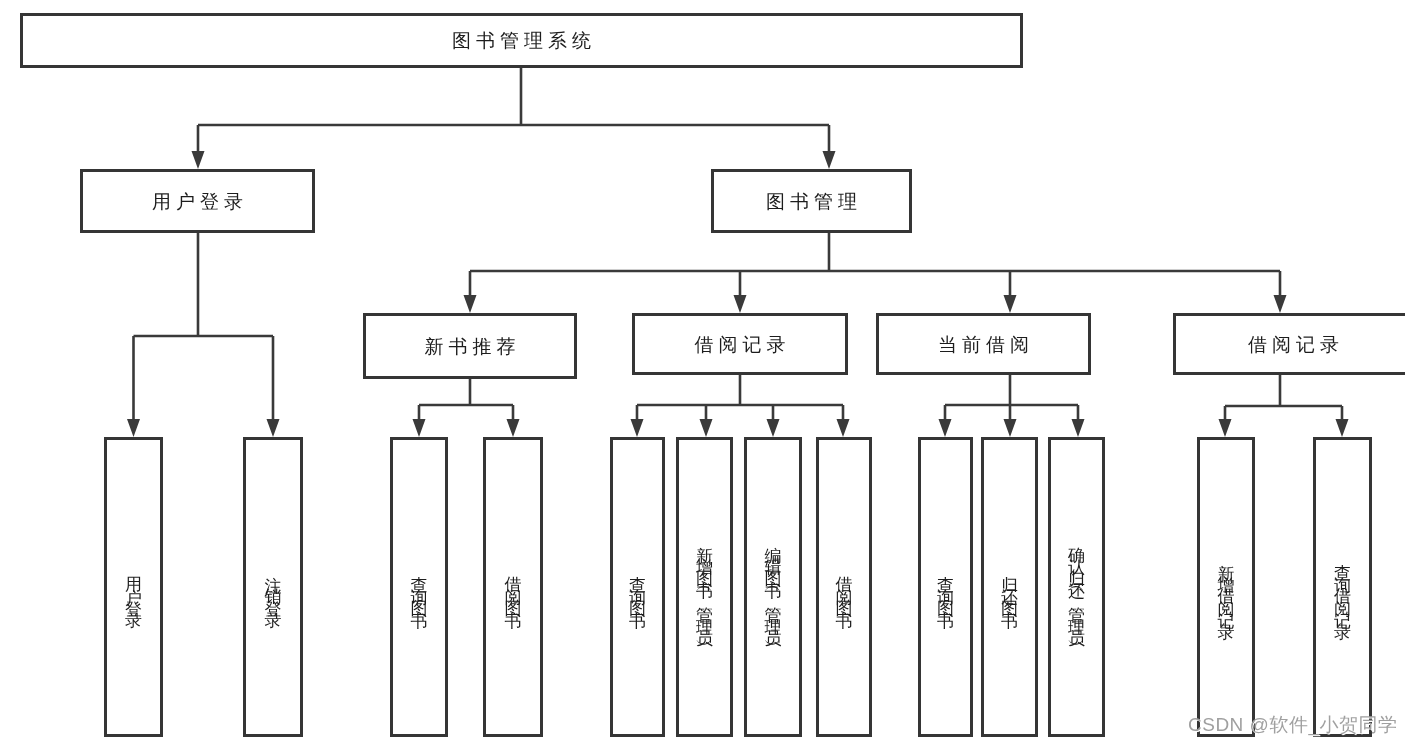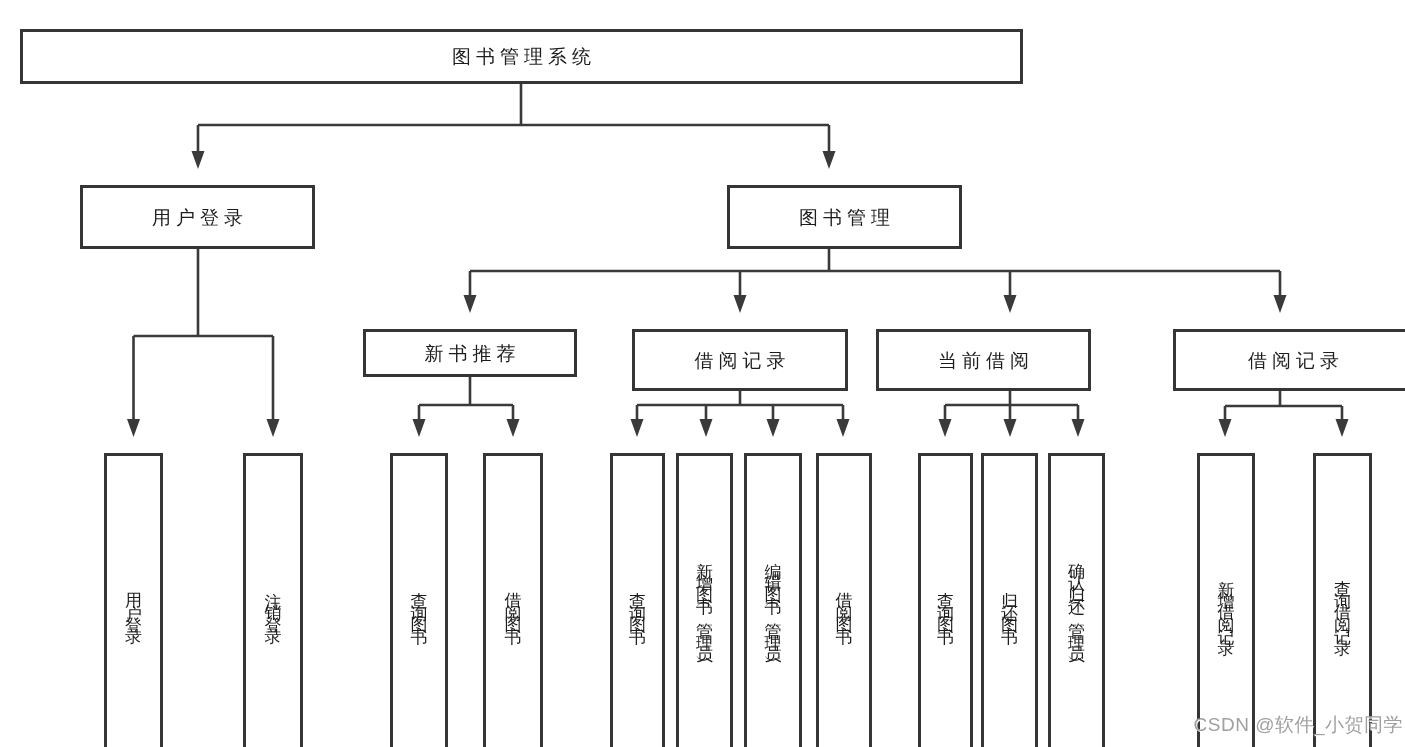--- a/index.html
+++ b/index.html
@@ -5,34 +5,32 @@
   html,body{margin:0;padding:0;}
   body{
     width:1405px;height:747px;position:relative;background:#ffffff;
     font-family:"Liberation Sans","DejaVu Sans",sans-serif;overflow:hidden;
   }
   #lines{position:absolute;left:0;top:0;width:1405px;height:747px;}
   .node{
     position:absolute;box-sizing:border-box;background:#ffffff;
     border:3px solid #353535;display:flex;align-items:center;justify-content:center;
     color:#1d1d1d;
-    margin-top:16px;
   }
   .hbox span{
     font-size:19px;letter-spacing:5px;text-indent:5px;white-space:nowrap;line-height:1;
   }
   .vbox .vtext{
     writing-mode:vertical-rl;text-orientation:mixed;
     font-size:17px;letter-spacing:12px;line-height:1;white-space:nowrap;
   }
   .watermark{
     position:absolute;left:1188px;top:712px;width:215px;
     font-size:19px;color:#a0a0a0;letter-spacing:0.5px;white-space:nowrap;
     text-shadow:1px 1px 0 #ffffff;
-    text-align:right;
   }
 </style>
 </head>
 <body>
 
 <svg id="lines" viewBox="0 0 1405 747" xmlns="http://www.w3.org/2000/svg">
   <path d="M521 68 V125 M198 125 H829 M198 125 V152 M829 125 V152
        M198 233 V336 M133.5 336 H273 M133.5 336 V420 M273 336 V420
        M829 233 V271 M470 271 H1280 M470 271 V296 M740 271 V296 M1010 271 V296 M1280 271 V296
        M470 375 V405 M419 405 H513 M419 405 V420 M513 405 V420
@@ -48,25 +46,25 @@
        M1218.5 419 h13 L1225 437 z  M1335.5 419 h13 L1342 437 z" fill="#3a3a3a" stroke="none"></path>
 </svg>
 
 <div class="node hbox" style="left:20px;top:13px;width:1003px;height:55px">
   <span>图书管理系统</span>
 </div>
 
 <div class="node hbox" style="left:80px;top:169px;width:235px;height:64px">
   <span>用户登录</span>
 </div>
-<div class="node hbox" style="left:727px;top:169px;width:235px;height:64px">
+<div class="node hbox" style="left:711px;top:169px;width:201px;height:64px">
   <span>图书管理</span>
 </div>
 
-<div class="node hbox" style="left:363px;top:313px;width:214px;height:48px">
+<div class="node hbox" style="left:363px;top:313px;width:214px;height:66px">
   <span>新书推荐</span>
 </div>
 <div class="node hbox" style="left:632px;top:313px;width:216px;height:62px">
   <span>借阅记录</span>
 </div>
 <div class="node hbox" style="left:876px;top:313px;width:215px;height:62px">
   <span>当前借阅</span>
 </div>
 <div class="node hbox" style="left:1173px;top:313px;width:241px;height:62px">
   <span>借阅记录</span>

